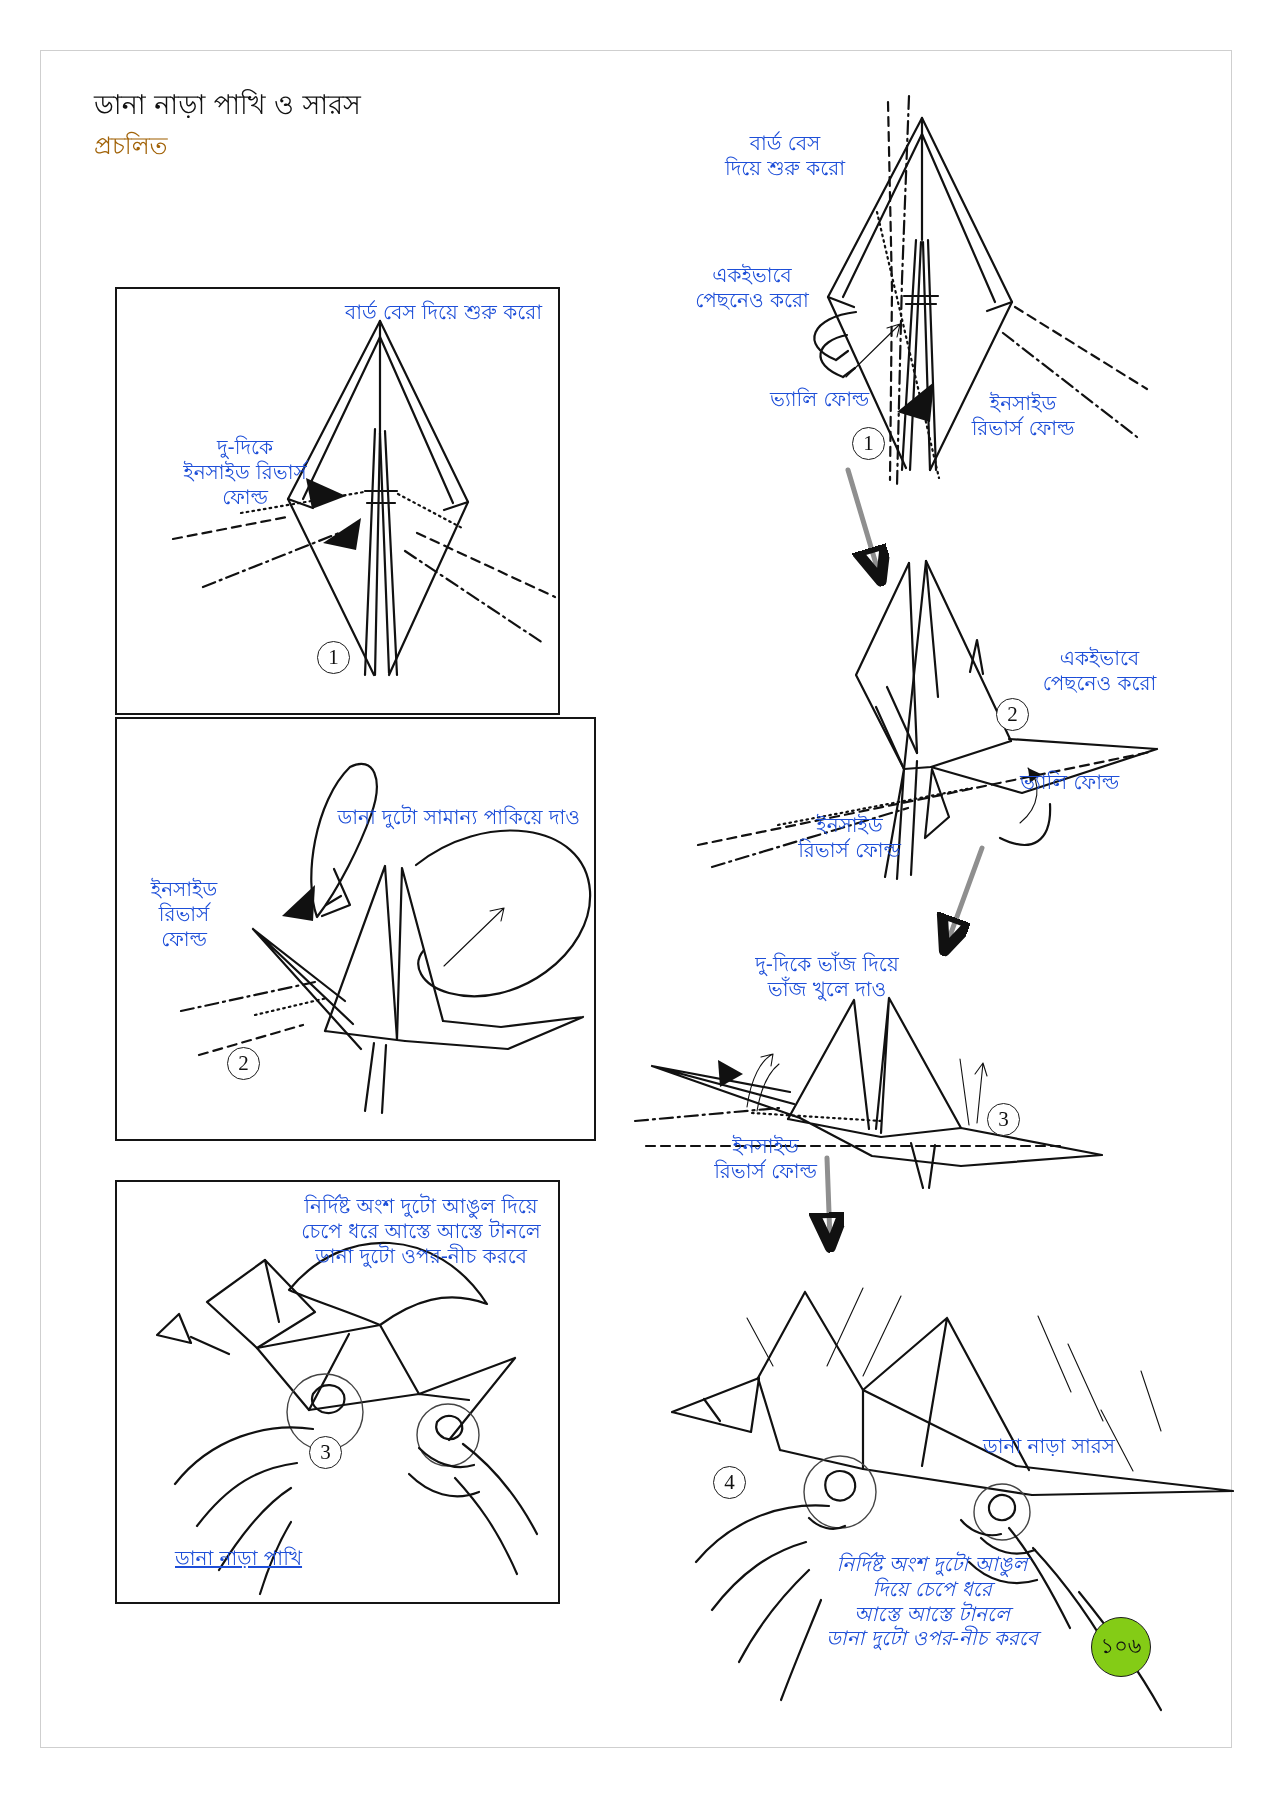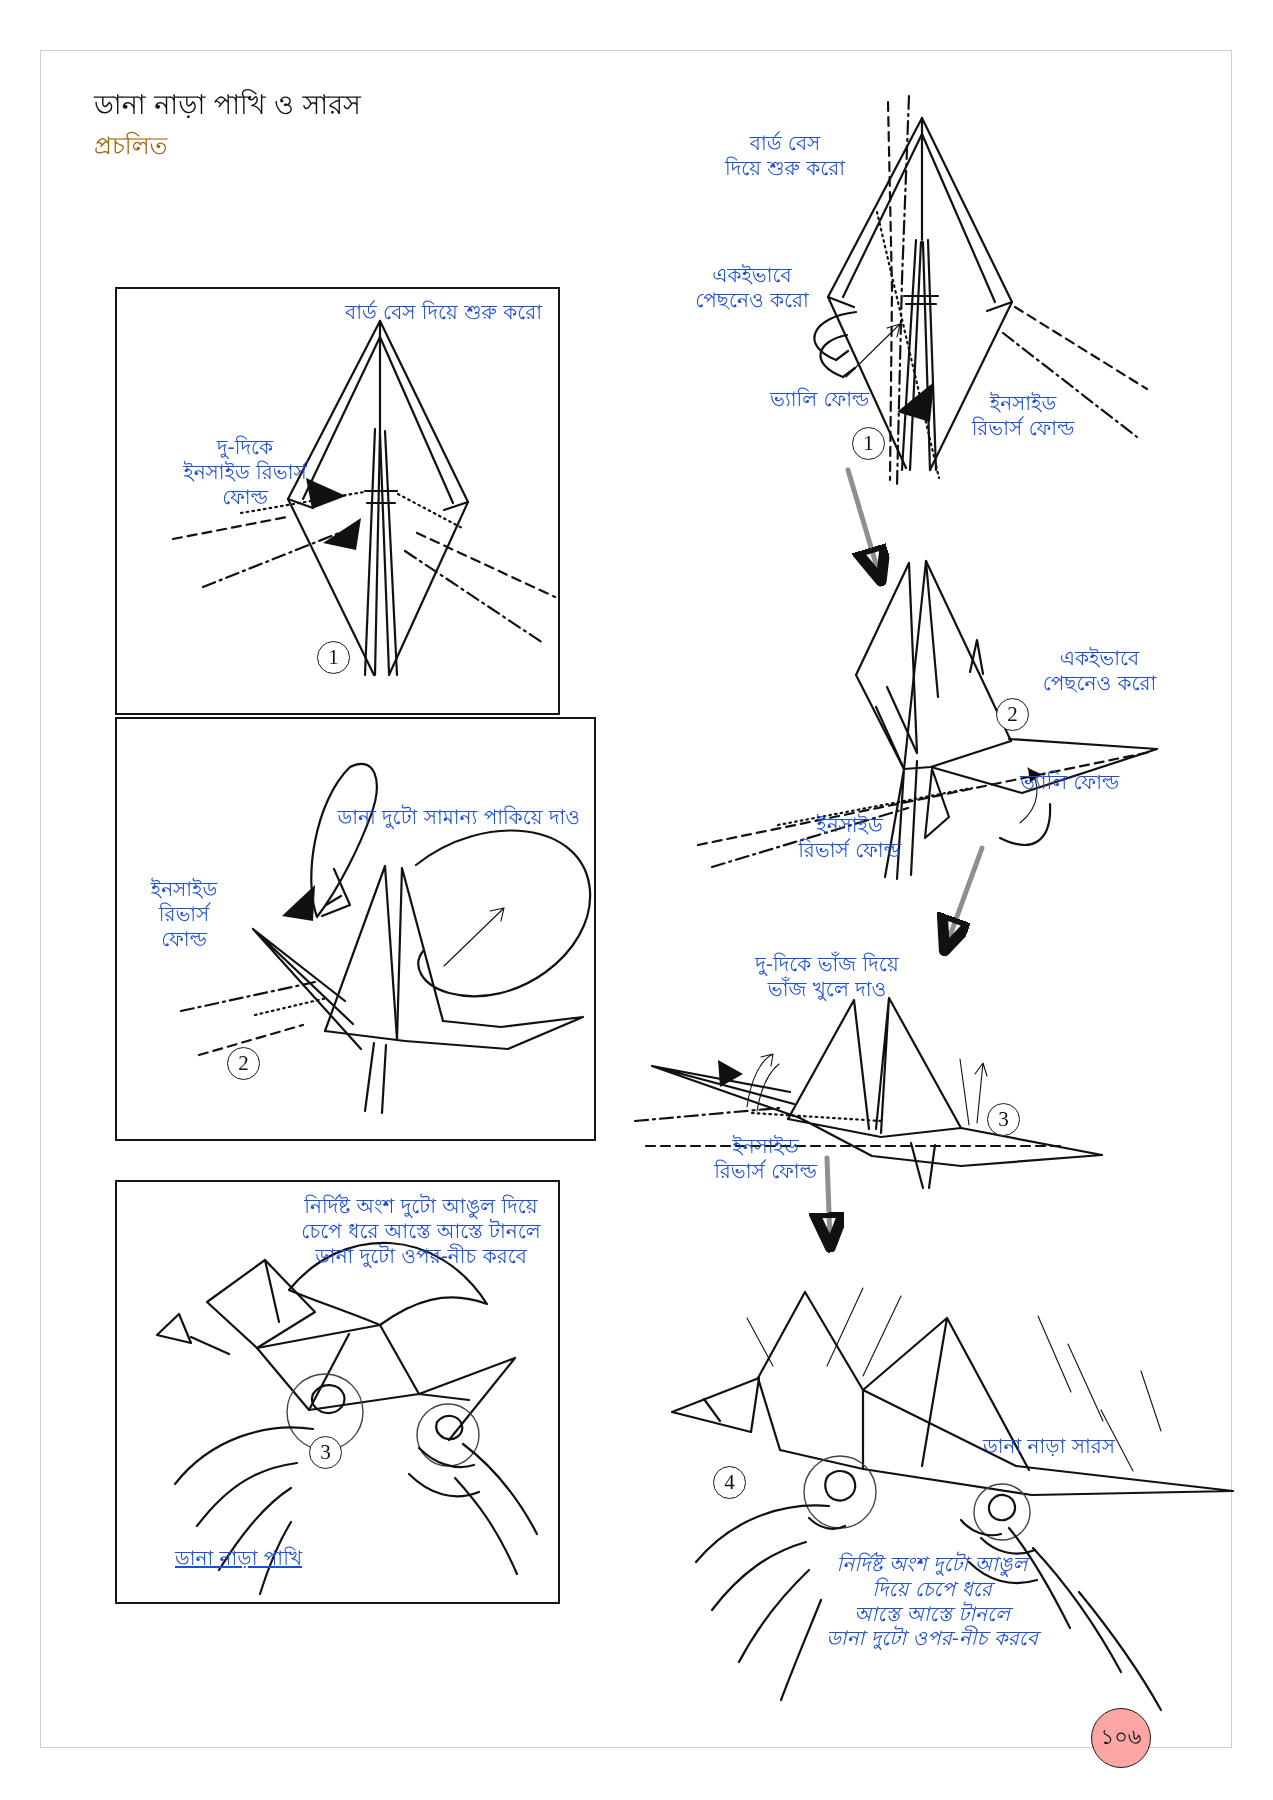--- a/index.html
+++ b/index.html
@@ -19,24 +19,24 @@
   }
   .lbl { position:absolute; font-size:20px; line-height:1.24; color:#1d4ed8; white-space:nowrap; }
   .center { text-align:center; }
   .right { text-align:right; }
   .step {
     position:absolute; width:31px; height:31px; border:1.7px solid #1c1c1c; border-radius:50%;
     display:flex; align-items:center; justify-content:center;
     font-family:"Liberation Serif","DejaVu Serif",serif; font-size:21px; background:#fff;
   }
   .pageno {
-    position:absolute; left:1091px; top:1708px; width:58px; height:58px;
+    position:absolute; left:1091px; top:1617px; width:58px; height:58px;
     border:1.7px solid #1c1c1c; border-radius:50%;
     display:flex; align-items:center; justify-content:center;
-    font-size:21px; background:#fca5a5;
+    font-size:21px; background:#84cc16;
   }
   svg { position:absolute; overflow:visible; }
   svg path, svg line, svg circle { fill:none; stroke:#111; stroke-width:2.2px; stroke-linecap:round; stroke-linejoin:round; }
   svg .s1 { stroke-width:1.1px; }
   svg .thin { stroke-width:1.4px; stroke:#444; }
   svg .dashV { stroke-dasharray:9 6; }
   svg .dashM { stroke-dasharray:13 5 2 5; }
   svg .dot  { stroke-dasharray:1.6 4.2; stroke-linecap:round; }
   svg .fillB { fill:#111; stroke:none; }
   svg .grayA { stroke:#8f8f8f; stroke-width:5px; }

